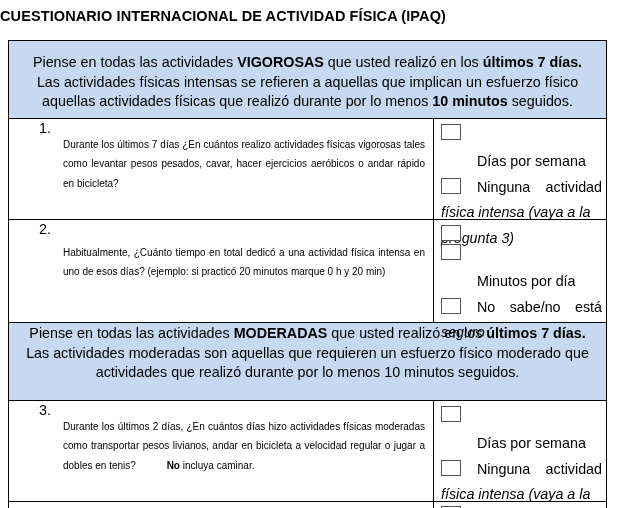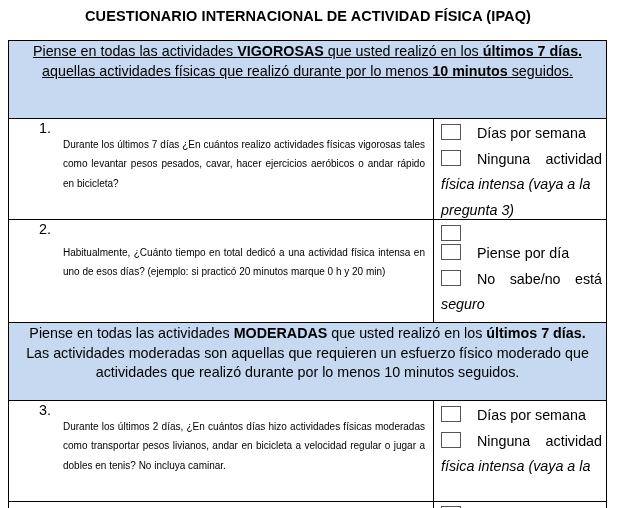--- a/index.html
+++ b/index.html
@@ -2,75 +2,76 @@
 <html><head>
 <meta charset="utf-8">
 <style>
   html, body { margin: 0; padding: 0; background: #ffffff; }
   body {
     width: 629px; height: 508px; overflow: hidden; position: relative;
     font-family: "Liberation Sans", sans-serif; color: #000;
   }
   .doc-title {
     position: absolute; left: 0; top: 8px; width: 616px;
-    text-align: center; font-weight: bold; font-size: 14.5px; letter-spacing: 0.1px;
+    font-weight: bold; font-size: 14.5px; letter-spacing: 0.1px;
   }
   .table {
     position: absolute; left: 8px; top: 40px; width: 599px;
     border-left: 1px solid #000; border-right: 1px solid #000; border-top: 1px solid #000;
     box-sizing: border-box;
   }
   .band {
     background: #c6d9f1; text-align: center; font-size: 14.3px; line-height: 19.5px;
     border-bottom: 1px solid #000; padding: 0 2px;
     box-sizing: border-box;
   }
   .band b { font-weight: bold; }
-  .band1 { height: 78px; padding-top: 1px; text-decoration: underline; }
+  .band1 { height: 78px; padding-top: 12px; }
   .band2 { height: 78px; padding-top: 1px; }
   .qrow {
     display: flex; border-bottom: 1px solid #000; box-sizing: border-box;
   }
   .qcell {
     width: 425px; border-right: 1px solid #000; box-sizing: border-box;
     display: flex; align-items: center; padding: 0 8px 0 30px;
   }
   .qnum { width: 24px; flex: none; align-self: flex-start; font-size: 14.3px; line-height: 19.5px; }
   .qtext {
     font-size: 10px; line-height: 19.5px; text-align: justify; text-align-last: left;
   }
-  .qtext b { font-weight: normal; }
+  .qtext b { font-weight: bold; margin-left: 28px; }
   .acell {
     flex: 1; padding: 2px 4px 0 7px; font-size: 14.3px; box-sizing: border-box;
   }
   .opt { display: flex; align-items: flex-start; line-height: 25.5px; }
   .cb {
     flex: none; width: 20px; height: 16px; border: 1px solid #555;
     margin-top: 3px; margin-right: 16px; box-sizing: border-box; background: #fff;
   }
   .opt-label { text-align: justify; text-align-last: justify; flex: 1; }
-  .opt-label.left { text-align-last: left; }
+  .opt-label.left { text-align-last: left; margin-top: 28px; }
   .cont { line-height: 25.5px; font-style: italic; }
   .row1 { height: 101px; }
   .row2 { height: 103px; }
   .row3 { height: 101px; }
   .q1 .qcell, .q3 .qcell { padding-bottom: 10px; }
   .q2 .qcell { padding-bottom: 18px; }
   .row4 { height: 12px; border-bottom: none; }
   .row4 .acell { padding-top: 4px; }
 </style>
 </head>
 <body>
 
 <div class="doc-title">CUESTIONARIO INTERNACIONAL DE ACTIVIDAD FÍSICA (IPAQ)</div>
 
 <div class="table">
 
   <div class="band band1">
     <div><span>Piense en todas las actividades </span><b>VIGOROSAS</b><span> que usted realizó en los </span><b>últimos 7 días.</b></div>
+    <div>Las actividades físicas intensas se refieren a aquellas que implican un esfuerzo físico</div>
     <div><span>aquellas actividades físicas que realizó durante por lo menos </span><b>10 minutos</b><span> seguidos.</span></div>
   </div>
 
   <div class="qrow row1 q1">
     <div class="qcell">
       <span class="qnum">1.</span>
       <span class="qtext">Durante los últimos 7 días ¿En cuántos realizo actividades físicas vigorosas tales como levantar pesos pesados, cavar, hacer ejercicios aeróbicos o andar rápido en bicicleta?</span>
     </div>
     <div class="acell">
       <div class="opt">
@@ -90,21 +91,21 @@
     <div class="qcell">
       <span class="qnum">2.</span>
       <span class="qtext">Habitualmente, ¿Cuánto tiempo en total dedicó a una actividad física intensa en uno de esos días? (ejemplo: si practicó 20 minutos marque 0 h y 20 min)</span>
     </div>
     <div class="acell">
       <div class="opt">
         <span class="cb"></span>
       </div>
       <div class="opt">
         <span class="cb"></span>
-        <span class="opt-label left">Piense por día</span>
+        <span class="opt-label left">Minutos por día</span>
       </div>
       <div class="opt">
         <span class="cb"></span>
         <span class="opt-label">No sabe/no está</span>
       </div>
       <div class="cont">seguro</div>
     </div>
   </div>
 
   <div class="band band2">

